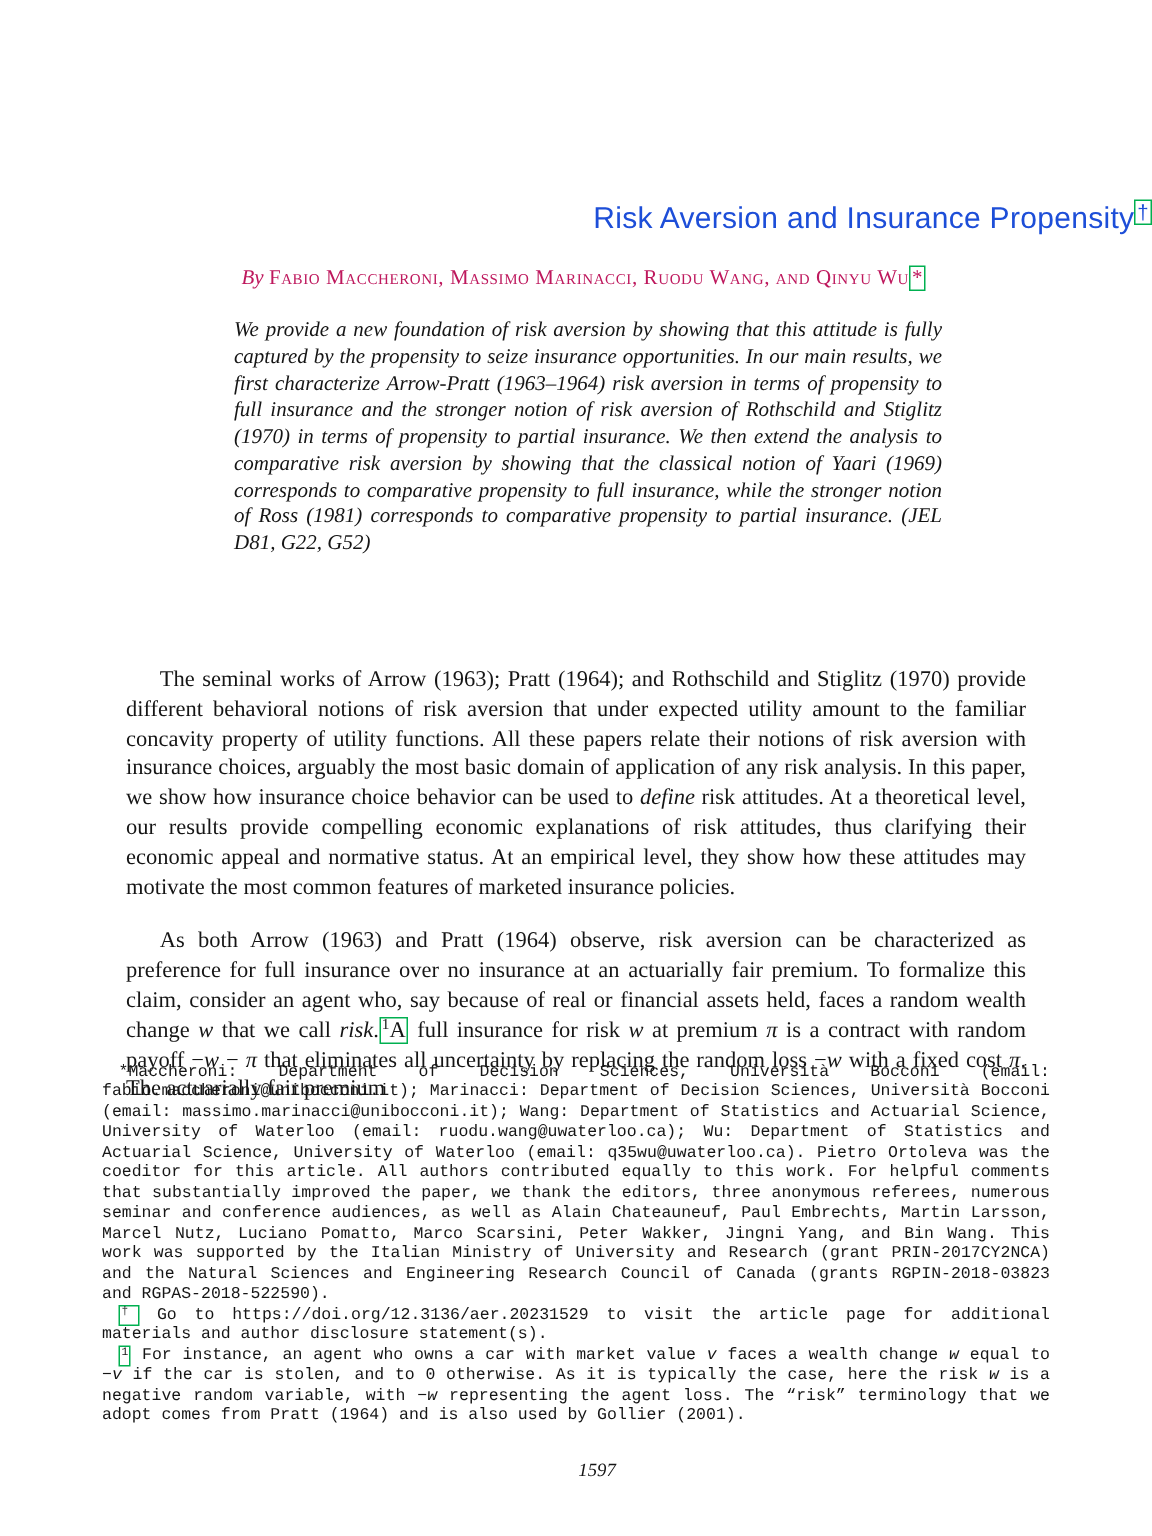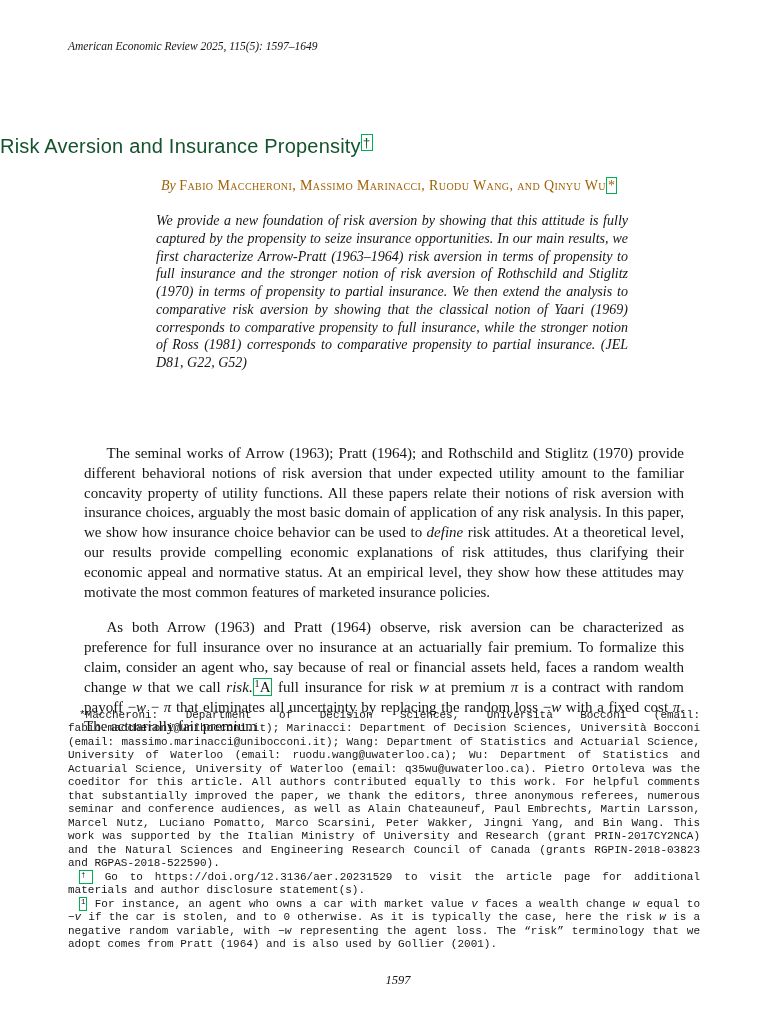--- a/index.html
+++ b/index.html
@@ -17,33 +17,33 @@
     position: absolute;
     top: 38px; left: 68px; right: 68px;
     font-style: italic;
     font-size: 11.5px;
     line-height: 1.4;
   }
   .title {
     position: absolute;
     top: 135px; left: 0; right: 0;
     margin: 0;
-    text-align: left;
+    text-align: right;
     font-family: "Liberation Sans", "DejaVu Sans", sans-serif;
     font-weight: 400;
     font-size: 20px;
     letter-spacing: 0.2px;
-    color: #14532d;
+    color: #1d4ed8;
   }
   .byline {
     position: absolute;
     top: 178px; left: 0; right: 0;
     text-align: center;
     font-size: 14px;
-    color: #a16207;
+    color: #be185d;
     margin-left: 10px;
   }
   .byline .by { font-style: italic; }
   .byline .authors { font-variant: small-caps; letter-spacing: 0.4px; }
   .abstract {
     position: absolute;
     top: 212px; left: 156px;
     width: 472px;
     font-style: italic;
     font-size: 14px;
@@ -89,21 +89,20 @@
     border: 1px solid var(--linkbox, #00b050);
     padding: 0 1px;
   }
 </style>
 </head>
 <body>
 
 <div class="page">
 
   <div class="running-head">
-    <div class="rh-line">American Economic Review 2025, 115(5): 1597–1649</div>
   </div>
 
   <h1 class="title"><span>Risk Aversion and Insurance Propensity</span><span class="sup linkbox">†</span></h1>
 
   <div class="byline">
     <span class="by">By </span><span class="authors">Fabio Maccheroni, Massimo Marinacci, Ruodu Wang, and Qinyu Wu</span><span class="linkbox">*</span>
   </div>
 
   <div class="abstract">We provide a new foundation of risk aversion by showing that this attitude is fully captured by the propensity to seize insurance opportunities. In our main results, we first characterize Arrow-Pratt (1963–1964) risk aversion in terms of propensity to full insurance and the stronger notion of risk aversion of Rothschild and Stiglitz (1970) in terms of propensity to partial insurance. We then extend the analysis to comparative risk aversion by showing that the classical notion of Yaari (1969) corresponds to comparative propensity to full insurance, while the stronger notion of Ross (1981) corresponds to comparative propensity to partial insurance. (JEL D81, G22, G52)</div>
 

